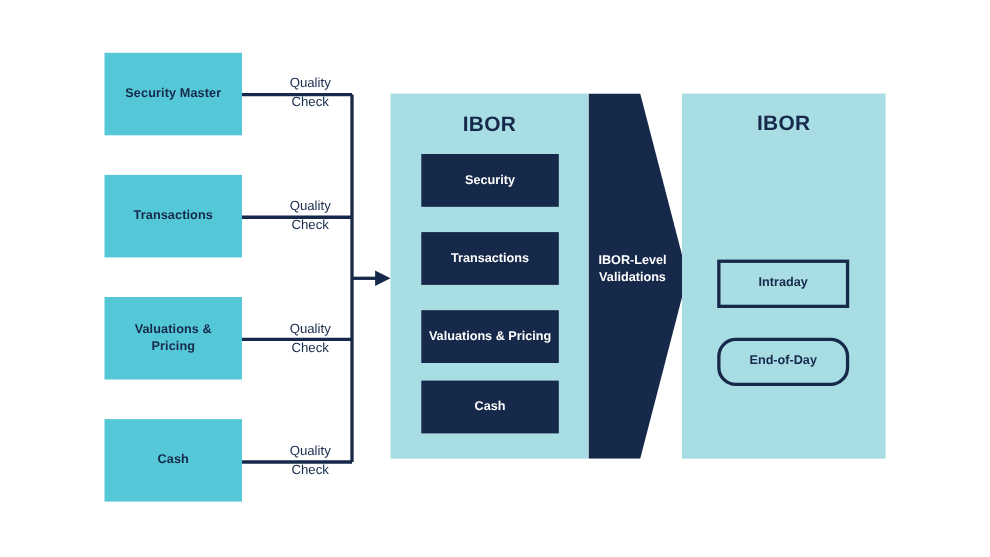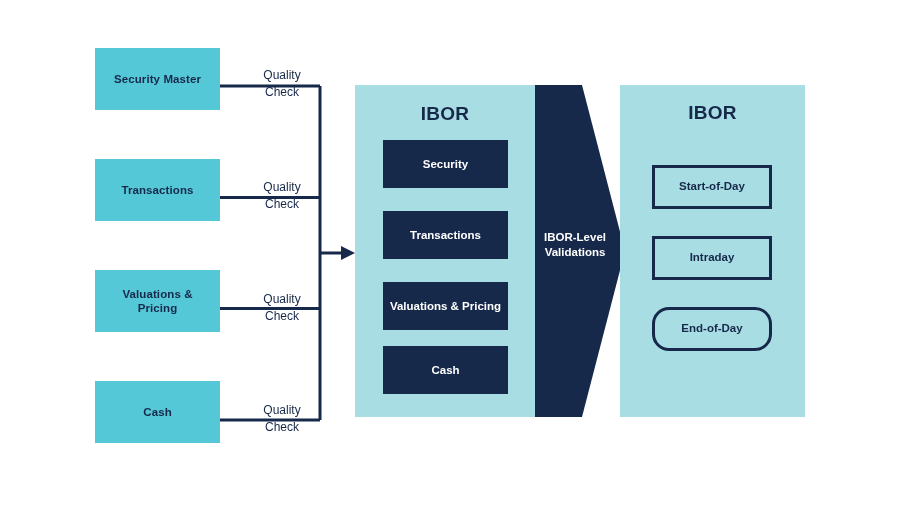--- a/index.html
+++ b/index.html
@@ -13,21 +13,21 @@
     height: 506px;
     background: #ffffff;
     font-family: "Liberation Sans", sans-serif;
     overflow: hidden;
   }
   
   .src-box {
     position: absolute;
     left: 95px;
     width: 125px;
-    height: 62px;
+    height: 75px;
     background: #55C8D8;
     display: flex;
     align-items: center;
     justify-content: center;
     text-align: center;
     box-sizing: border-box;
     padding: 0 6px;
   }
   .src-box .src-label {
     color: #16294A;
@@ -247,23 +247,20 @@
   </div>
   <div id="validation-label">
     <div>IBOR-Level</div>
     <div>Validations</div>
   </div>
 
   <div id="views-panel">
     <div id="views-panel-title">
       <div>IBOR</div>
     </div>
-    <div class="view-item" id="view-item-0">
-      <span>Start-of-Day</span>
-    </div>
     <div class="view-item" id="view-item-1">
       <span>Intraday</span>
     </div>
     <div class="view-item" id="view-item-2">
       <span>End-of-Day</span>
     </div>
   </div>
 
 </div>
 

